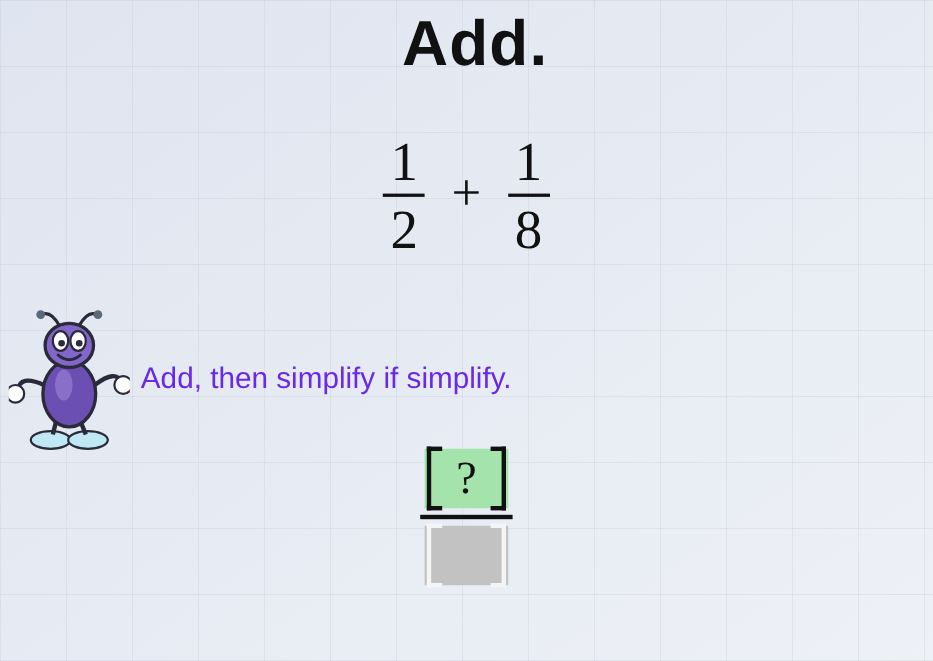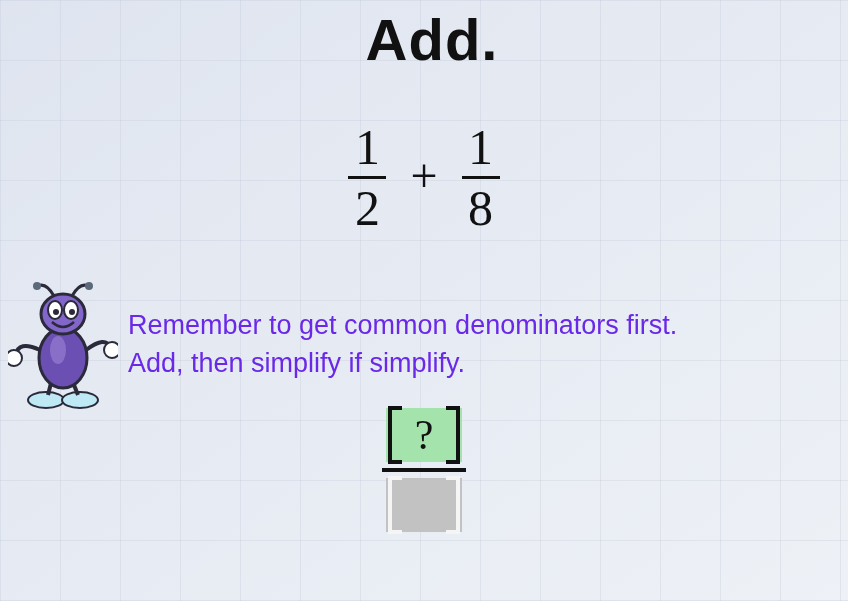--- a/index.html
+++ b/index.html
@@ -168,21 +168,20 @@
 
       <path d="M44 42 Q55 52 66 42" stroke="#2a2a3a" stroke-width="2.5" fill="none"></path>
 
       <path d="M46 16 Q38 2 30 6" stroke="#2a2a3a" stroke-width="3" fill="none"></path>
       <circle cx="29" cy="6" r="4" fill="#5a6a7a"></circle>
       <path d="M64 16 Q72 2 80 6" stroke="#2a2a3a" stroke-width="3" fill="none"></path>
       <circle cx="81" cy="6" r="4" fill="#5a6a7a"></circle>
     </svg>
   </div>
   <div class="hint-text">
-    <div>Remember to get common denominators first.</div>
     <div>Add, then simplify if simplify.</div>
   </div>
 </div>
 
 <div class="answer-area">
   <div class="answer-box active">
     <span class="bracket-l"></span>
     <span class="q">?</span>
     <span class="bracket-r"></span>
   </div>

